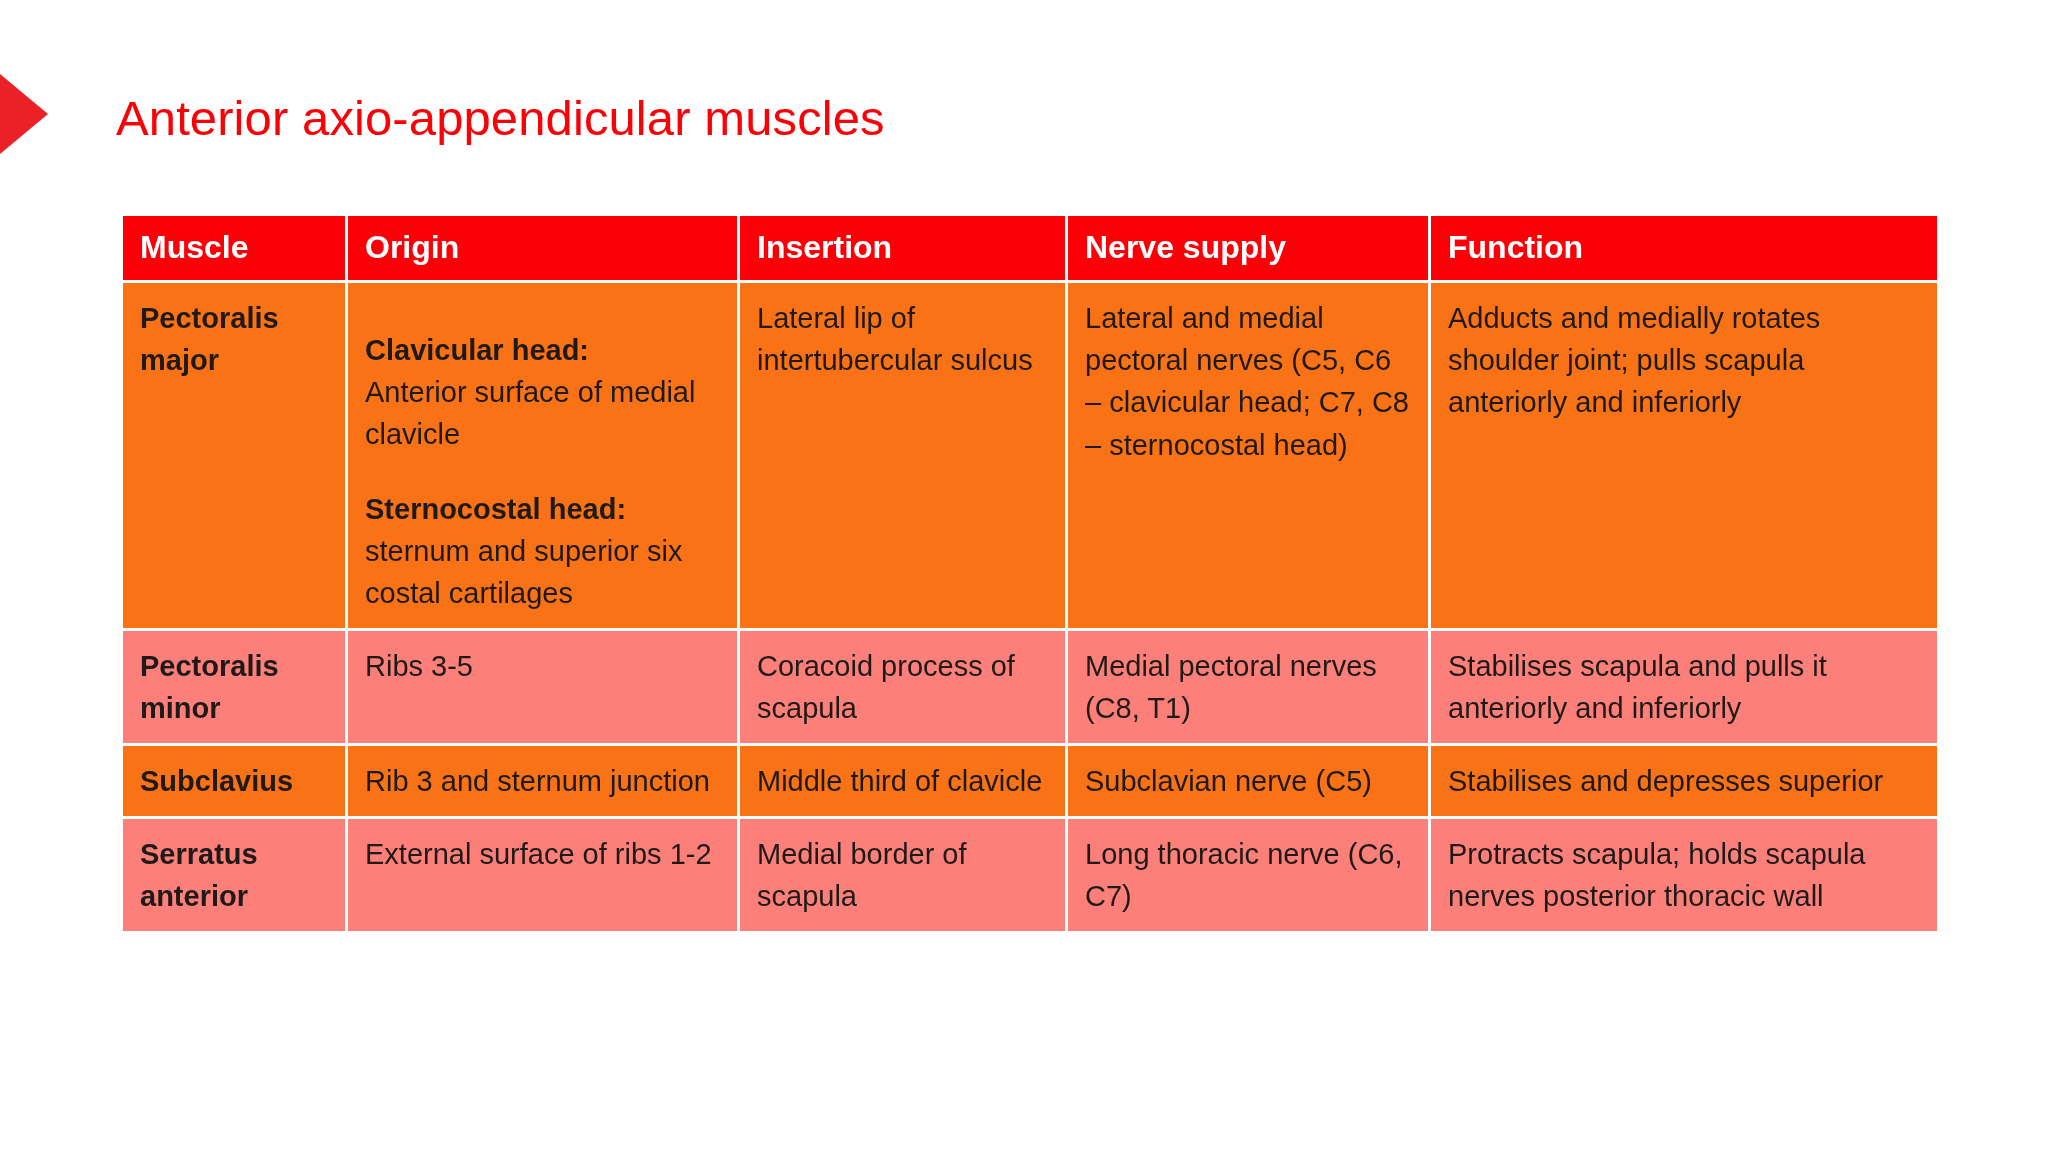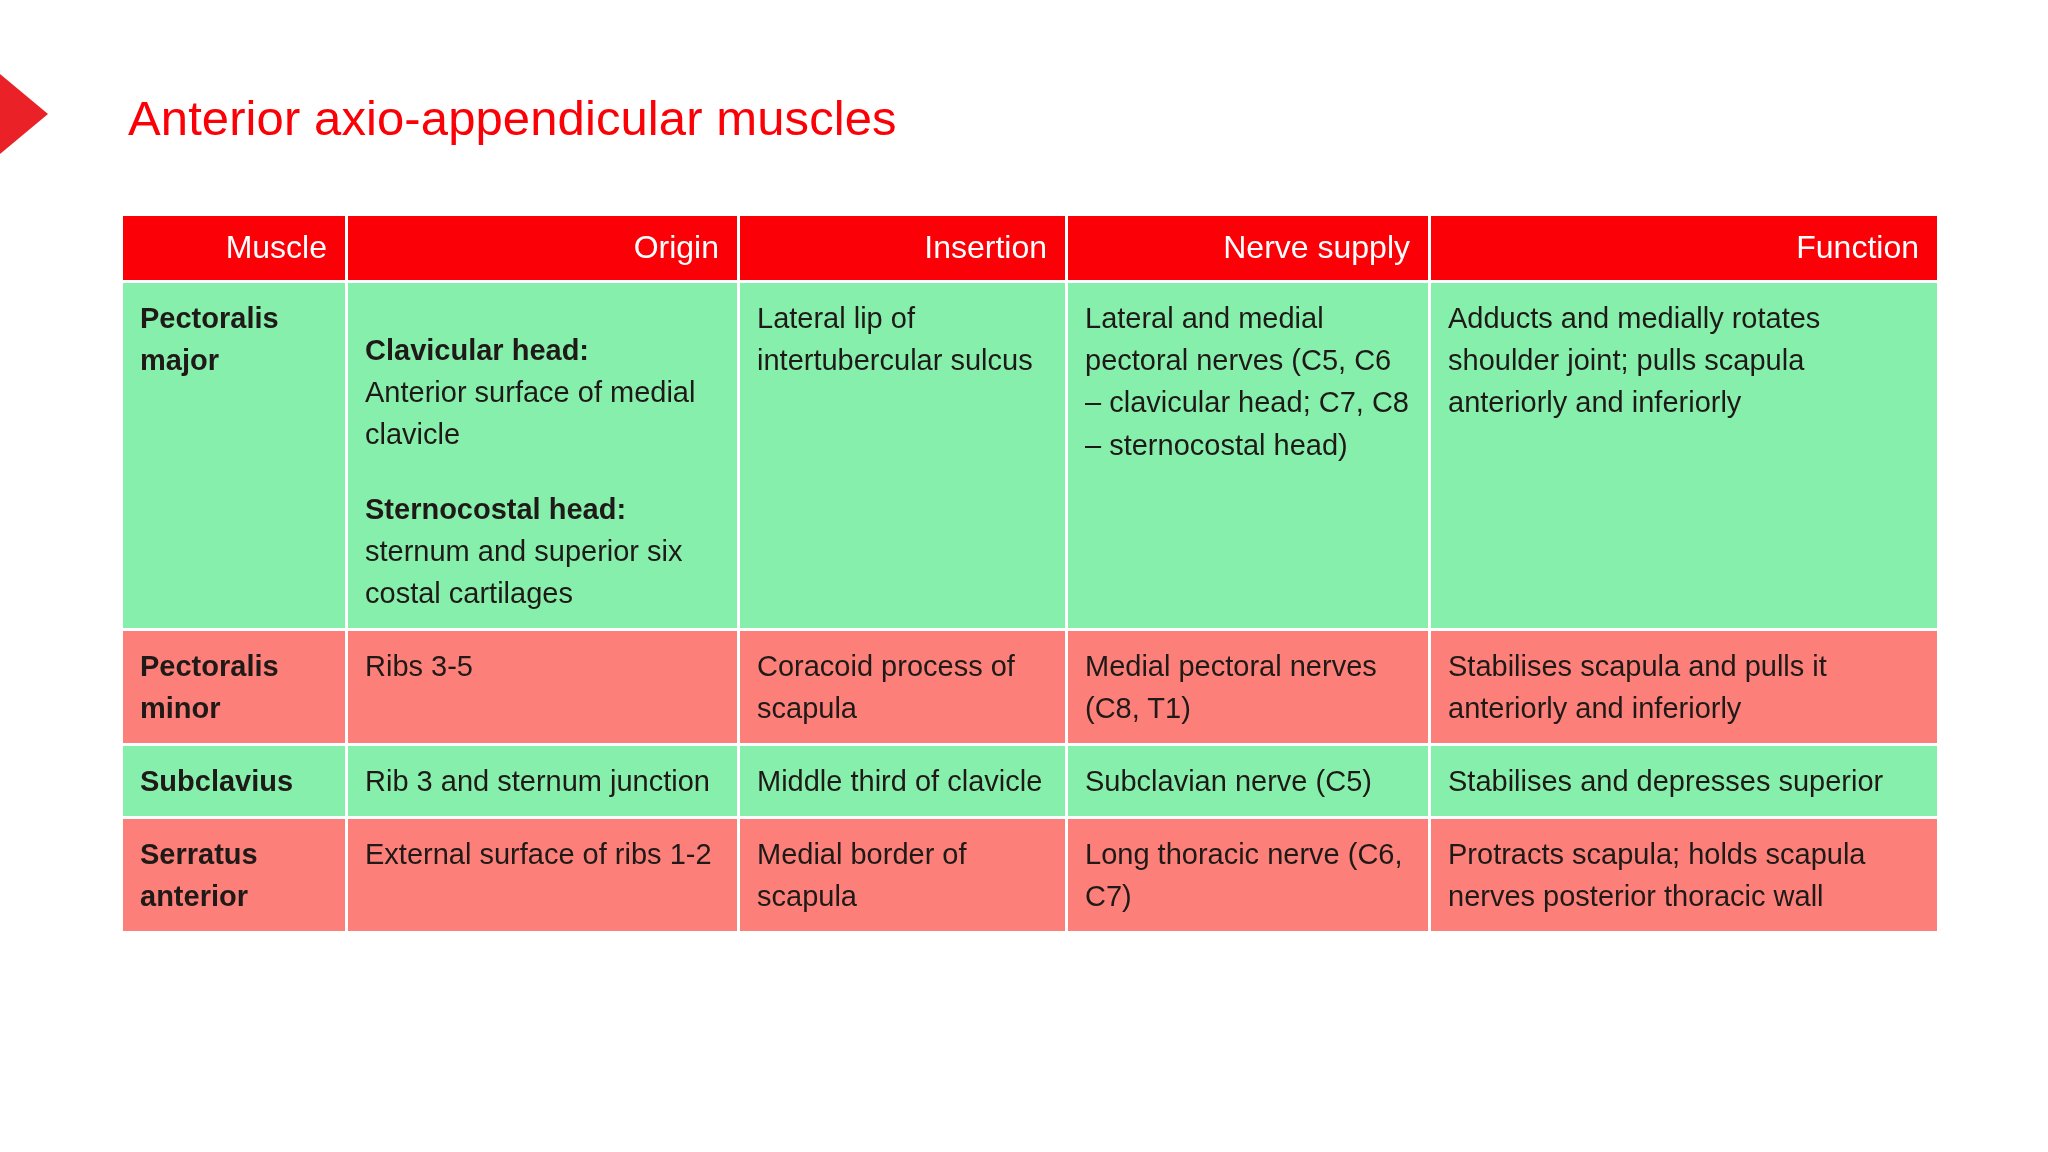--- a/index.html
+++ b/index.html
@@ -31,21 +31,20 @@
   #slide-title {
     position: absolute;
     left: 116px;
     top: 92px;
     font-size: 49px;
     font-weight: 400;
     color: #FB0007;
     letter-spacing: 0.1px;
     white-space: nowrap;
     line-height: 1.1;
-    margin-left: 12px;
   }
 
   
   #muscle-table {
     position: absolute;
     left: 120px;
     top: 213px;
     width: 1808px;
     border-collapse: separate;
     border-spacing: 3px 3px;
@@ -63,35 +62,34 @@
   col.c-origin    { width: 389px; }
   col.c-insertion { width: 325px; }
   col.c-nerve     { width: 360px; }
   col.c-function  { width: 506px; }
 
   
   #muscle-table thead th {
     background: #FB0007;
     color: #ffffff;
     font-size: 32px;
-    font-weight: normal;
+    font-weight: bold;
     height: 32px;
     padding-top: 12px;
     padding-bottom: 14px;
     line-height: 1.2;
-    text-align: right;
   }
 
   
   #muscle-table tbody td {
     font-size: 29px;
     color: #1F1A17;
     line-height: 1.45;
   }
-  tr.row-dark  td { background: #86efac; }
+  tr.row-dark  td { background: #f97316; }
   tr.row-light td { background: #FC8079; }
 
   td.muscle-name { font-weight: bold; }
 
   .sub-head { font-weight: bold; display: block; margin-top: 32px; }
   .sub-body { display: block; }
 </style>
 </head>
 <body>
 

